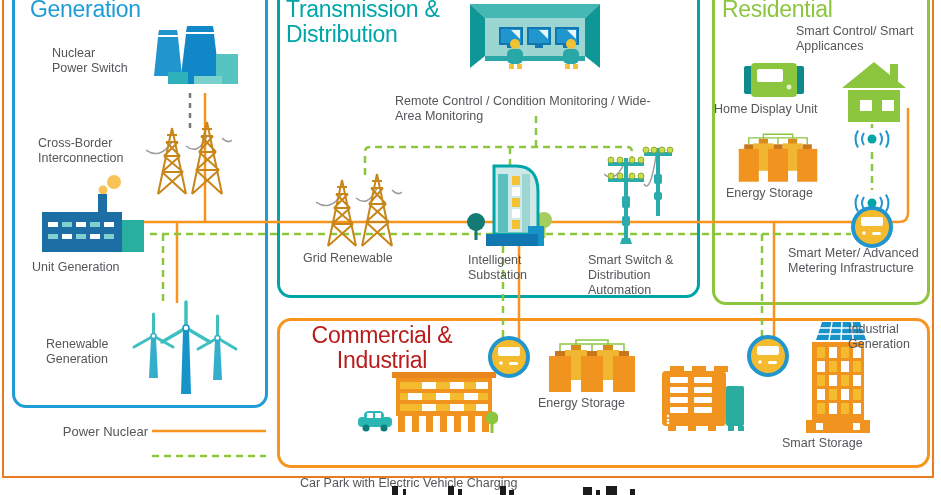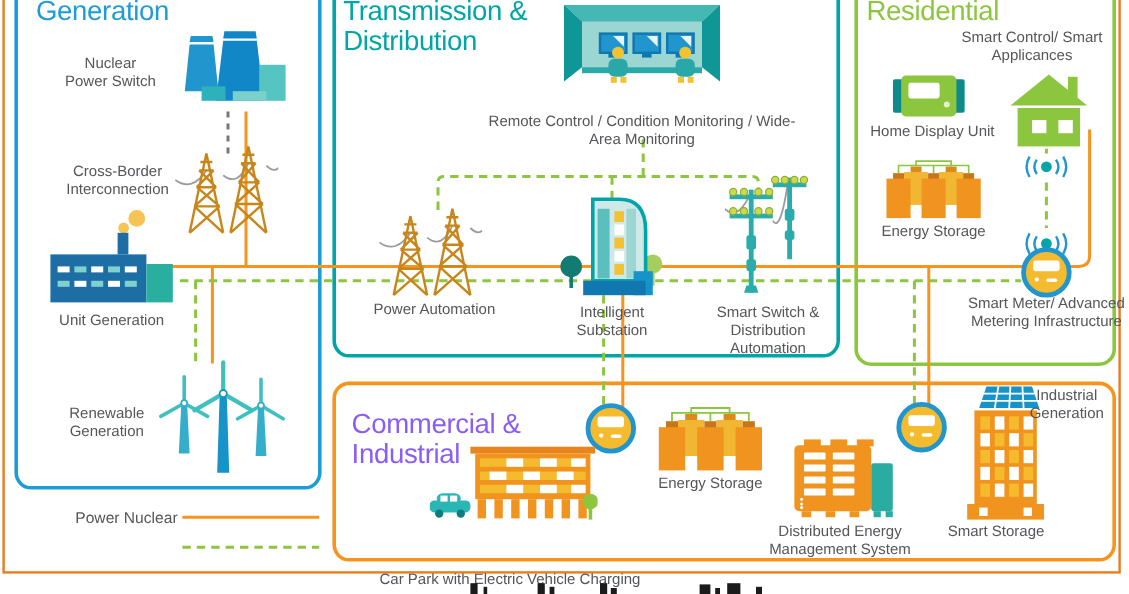--- a/index.html
+++ b/index.html
@@ -9,22 +9,22 @@
                border:2px solid #E87C1E;box-sizing:border-box;}
   .box{position:absolute;border:3px solid;border-radius:14px;box-sizing:border-box;background:transparent;}
   .box-generation{left:12px;top:-18px;width:256px;height:426px;border-color:#1E9CD8;}
   .box-transmission{left:277px;top:-18px;width:423px;height:316px;border-color:#00A5A8;}
   .box-residential{left:712px;top:-18px;width:218px;height:323px;border-color:#8CC63E;}
   .box-commercial{left:277px;top:318px;width:653px;height:150px;border-color:#F7941D;}
   .title{position:absolute;font-size:23px;line-height:1.08;letter-spacing:-0.3px;}
   .t-generation{left:30px;top:-3px;width:170px;color:#1E9CD8;}
   .t-transmission{left:286px;top:-3px;width:205px;color:#00A5A8;}
   .t-residential{left:722px;top:-3px;width:160px;color:#8CC63E;}
-  .t-commercial{left:293px;top:341px;width:178px;color:#8b5cf6;}
-  .lbl{position:absolute;font-size:12.5px;line-height:1.18;color:#55565A;text-align:center;}
+  .t-commercial{left:293px;top:323px;width:178px;color:#b91c1c;text-align:center;}
+  .lbl{position:absolute;font-size:12.5px;line-height:1.18;color:#55565A;}
   .legend-lbl{font-size:13px;text-align:right;}
   .layer{position:absolute;left:0;top:0;}
   .icon{position:absolute;}
   .nowrap{white-space:nowrap;margin-top:40px;}
   .frag{position:absolute;background:#1b1b1b;}
 </style>
 </head>
 <body>
 
 <div class="stage">
@@ -326,32 +326,31 @@
   <div class="title t-transmission">Transmission &amp; Distribution</div>
   <div class="title t-residential">Residential</div>
   <div class="title t-commercial">Commercial &amp; Industrial</div>
 
   <div class="lbl" style="left:52px;top:46px;width:80px">Nuclear Power Switch</div>
   <div class="lbl" style="left:38px;top:136px;width:120px">Cross-Border Interconnection</div>
   <div class="lbl" style="left:32px;top:260px;width:122px">Unit Generation</div>
   <div class="lbl" style="left:46px;top:337px;width:86px">Renewable Generation</div>
 
   <div class="lbl" style="left:395px;top:94px;width:280px">Remote Control / Condition Monitoring / Wide-Area Monitoring</div>
-  <div class="lbl" style="left:303px;top:251px;width:118px">Power Automation</div>
+  <div class="lbl" style="left:303px;top:251px;width:118px">Grid Renewable</div>
   <div class="lbl" style="left:468px;top:253px;width:84px">Intelligent Substation</div>
   <div class="lbl" style="left:588px;top:253px;width:104px">Smart Switch &amp; Distribution Automation</div>
 
   <div class="lbl" style="left:796px;top:24px;width:128px">Smart Control/ Smart Applicances</div>
   <div class="lbl" style="left:714px;top:102px;width:126px">Home Display Unit</div>
   <div class="lbl" style="left:726px;top:186px;width:104px">Energy Storage</div>
   <div class="lbl" style="left:788px;top:246px;width:168px">Smart Meter/ Advanced Metering Infrastructure</div>
 
   <div class="lbl nowrap" style="left:300px;top:436px;width:250px">Car Park with Electric Vehicle Charging</div>
   <div class="lbl" style="left:538px;top:396px;width:108px">Energy Storage</div>
-  <div class="lbl" style="left:616px;top:436px;width:168px">Distributed Energy Management System</div>
   <div class="lbl" style="left:782px;top:436px;width:96px">Smart Storage</div>
   <div class="lbl" style="left:848px;top:322px;width:82px">Industrial Generation</div>
 
   <div class="lbl legend-lbl" style="left:18px;top:424px;width:130px">Power Nuclear</div>
 
   <div>
     <span class="frag" style="left:392px;top:486px;width:6px;height:9px"></span>
     <span class="frag" style="left:403px;top:489px;width:3px;height:6px"></span>
     <span class="frag" style="left:448px;top:486px;width:6px;height:9px"></span>
     <span class="frag" style="left:458px;top:489px;width:4px;height:6px"></span>

